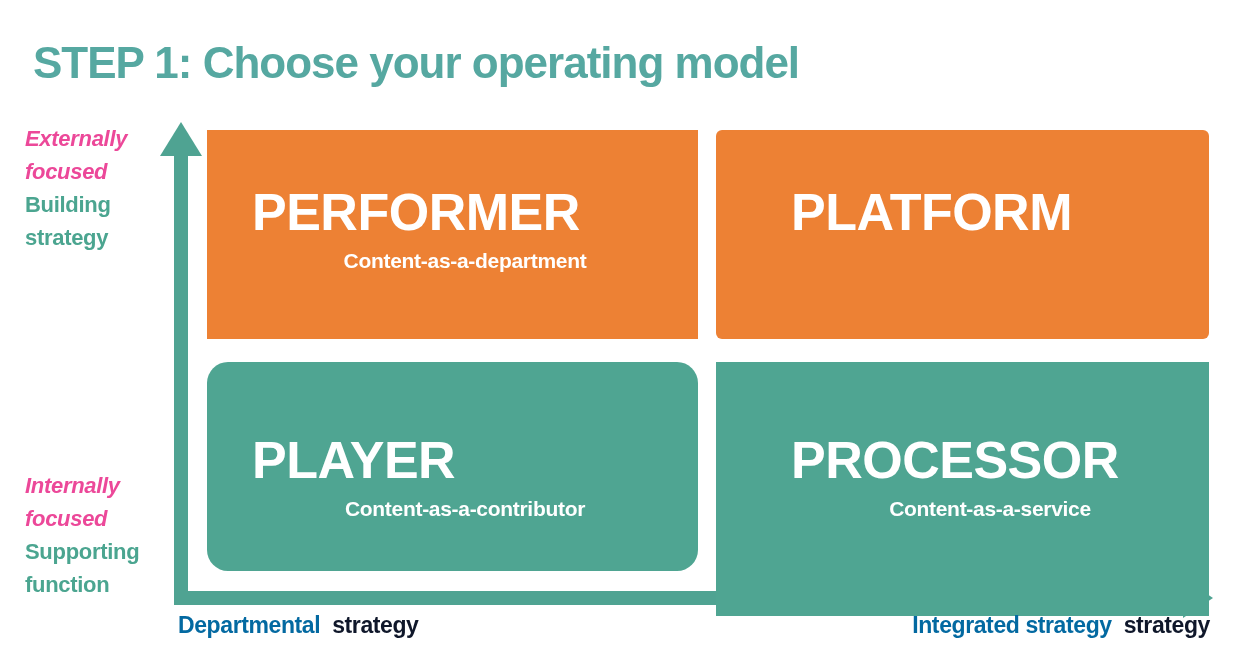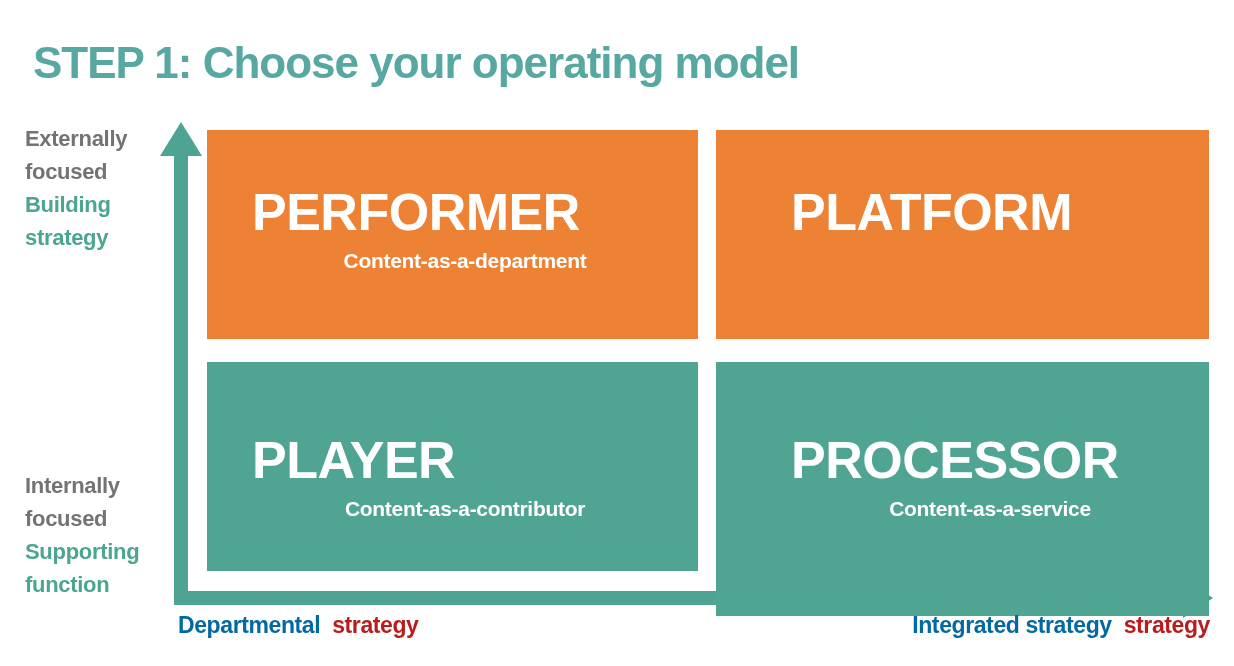--- a/index.html
+++ b/index.html
@@ -28,21 +28,21 @@
   
   .y-label-group {
     position: absolute;
     left: 25px;
     width: 148px;
     font-size: 22px;
     font-weight: bold;
     line-height: 33px;
     letter-spacing: -0.3px;
   }
-  .y-label-group .black-part { color: #737373; display: block; }
+  .y-label-group .black-part { color: #ec4899; display: block; font-style: italic; }
   .y-label-group .teal-part  { color: #4BA590; display: block; }
   .y-top { top: 122px; }
   .y-bottom { top: 469px; }
 
   
   .axis-bar { position: absolute; background: #4FA392; }
   .v-axis-bar { left: 174px; top: 150px; width: 14px; height: 454px; }
   .h-axis-bar { left: 174px; top: 591px; width: 1010px; height: 14px; }
   .v-arrowhead {
     position: absolute; left: 160px; top: 122px;
@@ -61,22 +61,22 @@
 
   
   .quadrant {
     position: absolute;
     box-sizing: border-box;
     color: #ffffff;
   }
   .quadrant.orange { background: #ED8134; }
   .quadrant.teal   { background: #4FA592; }
   .q-tl { left: 207px; top: 130px; width: 491px; height: 209px; padding: 60px 20px 0 45px; }
-  .q-tr { left: 716px; top: 130px; width: 493px; height: 209px; padding: 60px 20px 0 75px; }
-  .q-bl { left: 207px; top: 362px; width: 491px; height: 209px; padding: 76px 20px 0 45px; }
+  .q-tr { left: 716px; top: 130px; width: 493px; height: 209px; padding: 60px 20px 0 75px; border-radius: 6px; }
+  .q-bl { left: 207px; top: 362px; width: 491px; height: 209px; padding: 76px 20px 0 45px; border-radius: 21px; }
   .q-br { left: 716px; top: 362px; width: 493px; height: 254px; padding: 76px 20px 0 75px; }
   .q-title {
     font-size: 52px;
     line-height: 44px;
     font-weight: bold;
     letter-spacing: -0.5px;
   }
   .q-subtitle {
     margin-top: 14px;
     font-size: 21px;
@@ -89,21 +89,21 @@
   
   .x-label {
     position: absolute;
     top: 612px;
     font-size: 23px;
     font-weight: bold;
     letter-spacing: -0.4px;
     white-space: nowrap;
   }
   .x-label .teal-part { color: #0369a1; }
-  .x-label .black-part { color: #b91c1c; margin-left: 6px; }
+  .x-label .black-part { color: #0f172a; margin-left: 6px; }
   .x-left { left: 178px; }
   .x-right { right: 24px; text-align: right; }
 </style>
 </head>
 <body>
 
 <div class="canvas">
 
   <h1 class="slide-title">STEP 1: Choose your operating model</h1>
 

